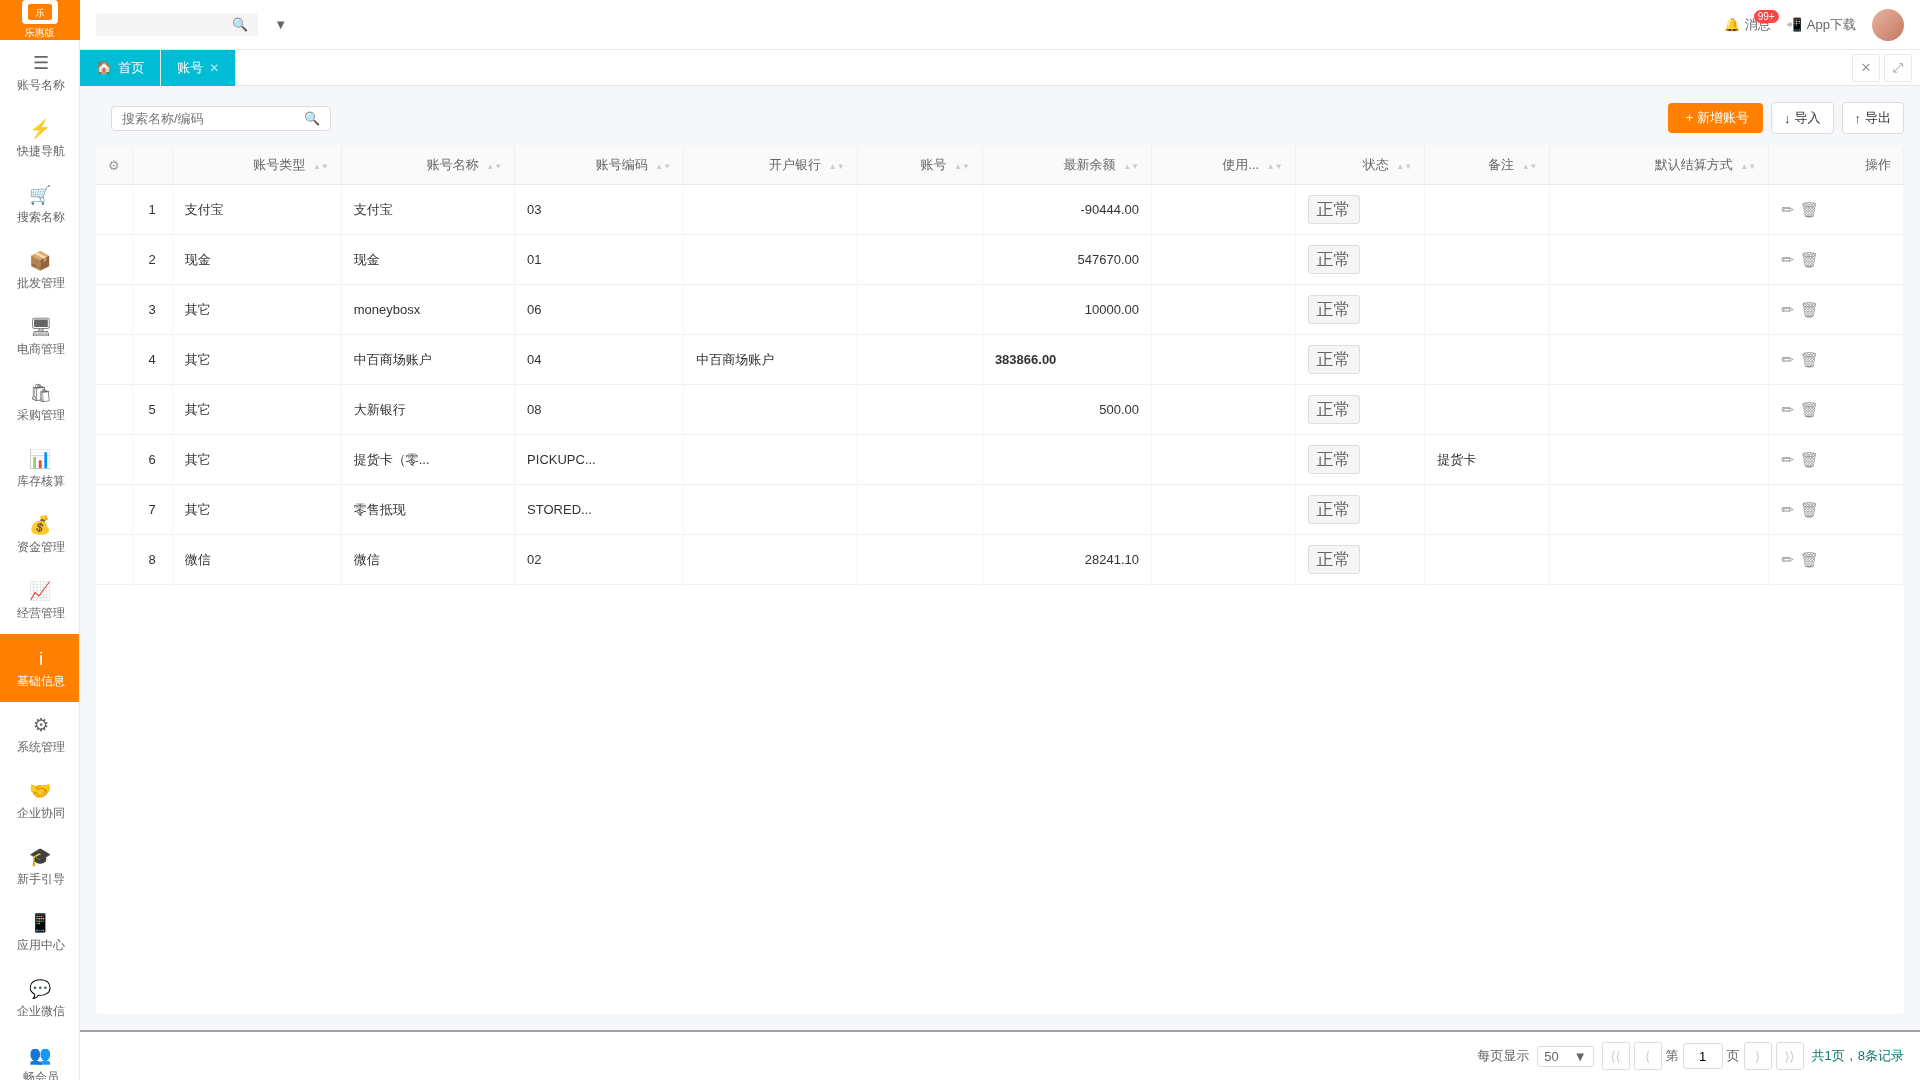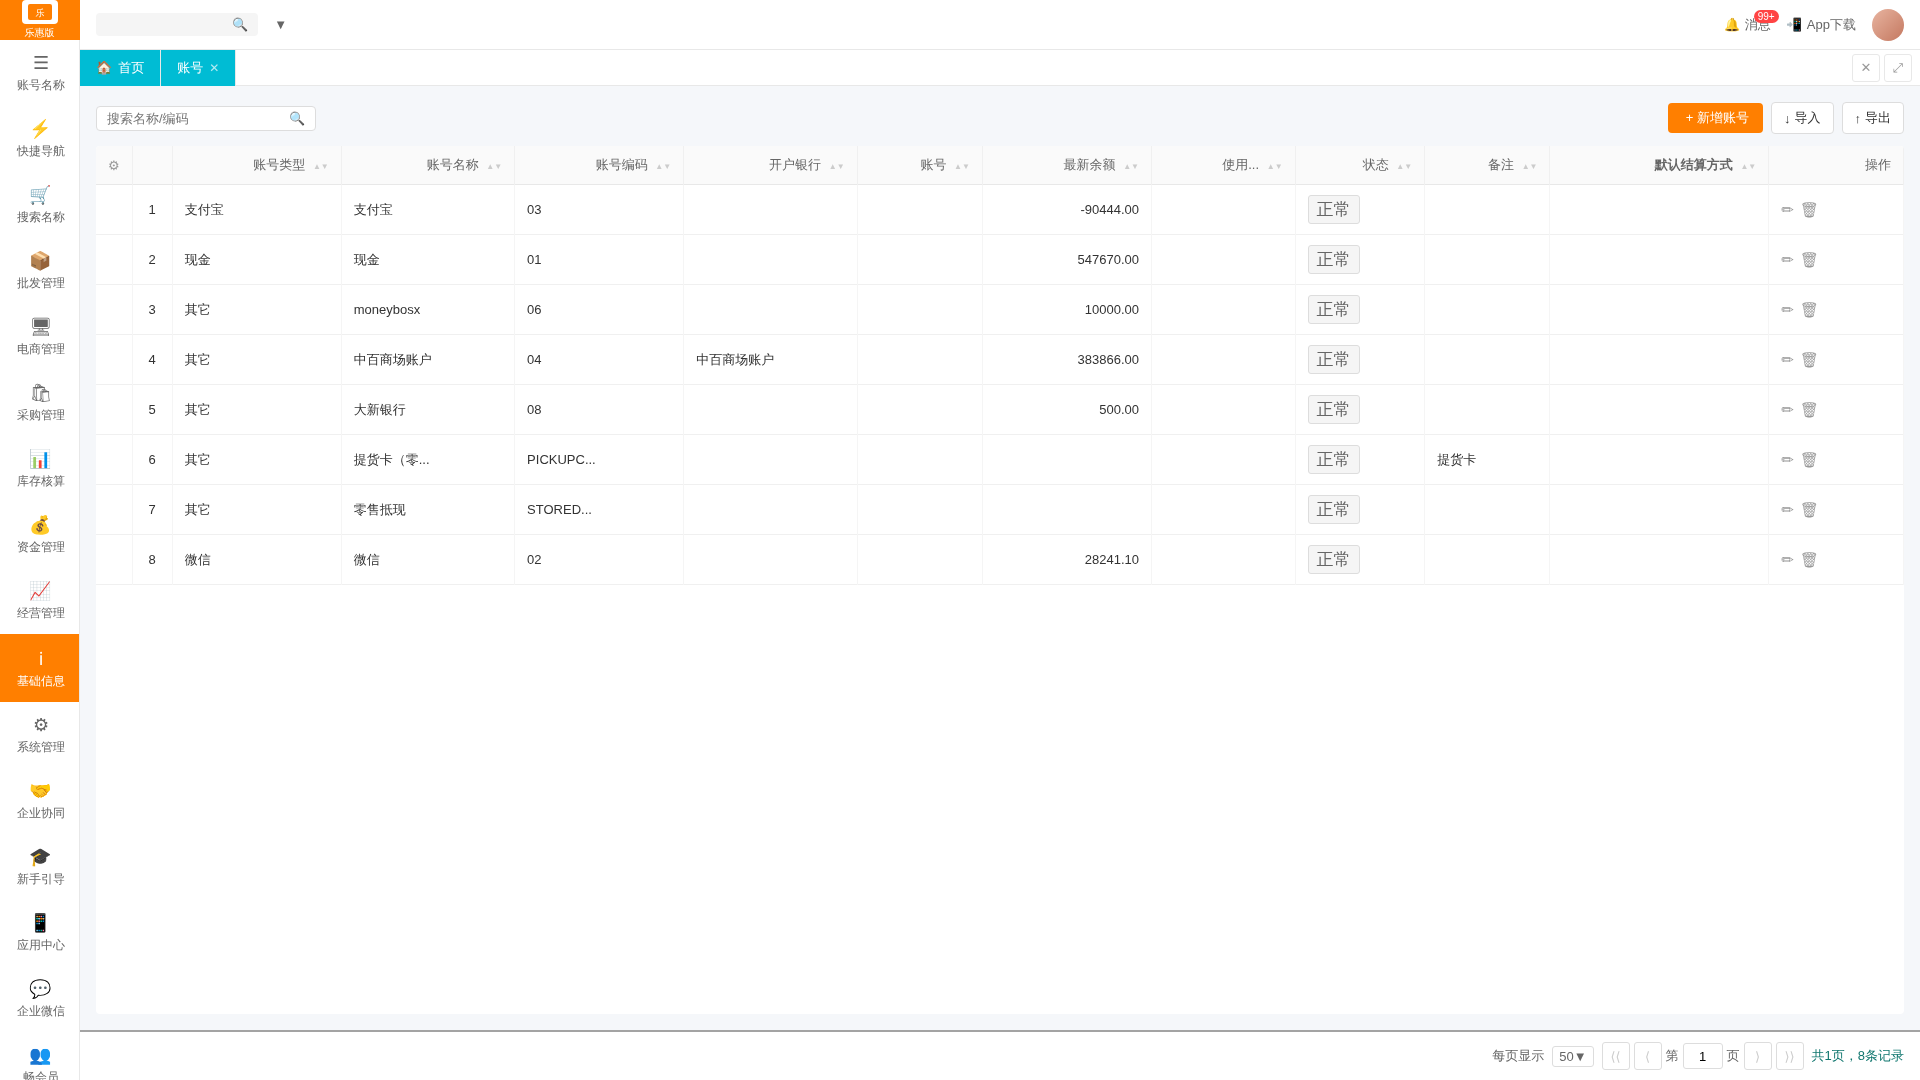--- a/index.html
+++ b/index.html
@@ -38,21 +38,21 @@
     .tab .close-btn { font-size: 12px; opacity: 0.7; cursor: pointer; }
     .tab-home { background: #00bcd4; color: #fff; }
     .tabbar-actions { margin-left: auto; display: flex; align-items: center; padding-right: 8px; gap: 4px; }
     .tabbar-btn { width: 28px; height: 28px; display: flex; align-items: center; justify-content: center; cursor: pointer; color: #999; border: 1px solid #e8e8e8; border-radius: 3px; }
 
     
     .content { flex: 1; background: #f5f7fa; overflow: hidden; display: flex; flex-direction: column; }
     .content-inner { flex: 1; padding: 16px; overflow: hidden; display: flex; flex-direction: column; }
 
     
-    .toolbar-row { display: flex; align-items: center; justify-content: space-between; margin-bottom: 12px; }
+    .toolbar-row { display: flex; align-items: center; justify-content: space-between; margin-bottom: 12px; margin-left: 15px; }
     .search-box { display: flex; align-items: center; background: #fff; border: 1px solid #ddd; border-radius: 4px; padding: 4px 10px; gap: 6px; width: 220px; }
     .search-box input { border: none; outline: none; font-size: 13px; flex: 1; color: #333; }
     .toolbar-btns { display: flex; align-items: center; gap: 8px; }
     .btn-primary { background: #ff7f00; color: #fff; border: none; border-radius: 4px; padding: 6px 14px; cursor: pointer; font-size: 13px; display: flex; align-items: center; gap: 4px; }
     .btn-default { background: #fff; color: #333; border: 1px solid #ddd; border-radius: 4px; padding: 6px 12px; cursor: pointer; font-size: 13px; display: flex; align-items: center; gap: 4px; }
 
     
     .table-container { background: #fff; border-radius: 4px; flex: 1; overflow: auto; }
     table { width: 100%; border-collapse: collapse; font-size: 13px; }
     thead tr { background: #fafafa; border-bottom: 1px solid #e8e8e8; }
@@ -61,21 +61,21 @@
     tbody tr { border-bottom: 1px solid #f0f0f0; }
     tbody td { padding: 10px 12px; color: #333; border-right: 1px solid #f5f5f5; }
     .status-badge { display: inline-block; padding: 2px 8px; border-radius: 3px; font-size: 17px; background: #f0f0f0; color: #666; }
     .status-normal { background: #f5f5f5; color: #666; border: 1px solid #ddd; }
     .action-btns { display: flex; gap: 6px; align-items: center; }
     .action-btn { color: #999; cursor: pointer; font-size: 15px; }
     .settings-icon { color: #999; cursor: pointer; }
 
     
     .pagination { display: flex; align-items: center; justify-content: flex-end; padding: 10px 16px; background: #fff; border-top: 2px solid #a3a3a3; gap: 8px; font-size: 13px; color: #666; }
-    .select-box { border: 1px solid #ddd; border-radius: 3px; padding: 2px 6px; font-size: 13px; display: flex; align-items: center; gap: 0; cursor: pointer; background: #fff; }
+    .select-box { border: 1px solid #ddd; border-radius: 3px; padding: 2px 6px; font-size: 13px; display: flex; align-items: center; gap: 15px; cursor: pointer; background: #fff; }
     .page-nav { display: flex; align-items: center; gap: 4px; }
     .page-btn { width: 28px; height: 28px; display: flex; align-items: center; justify-content: center; border: 1px solid #ddd; border-radius: 3px; cursor: pointer; color: #666; background: #fff; }
     .page-btn.disabled { color: #ccc; cursor: not-allowed; }
     .page-input-wrap { display: flex; align-items: center; gap: 4px; }
     .page-input { width: 40px; height: 26px; border: 1px solid #ddd; border-radius: 3px; text-align: center; font-size: 13px; }
     .total-info { color: #0f766e; }
 
     
     .th-gear { width: 30px; text-align: center; }
   </style>
@@ -264,21 +264,21 @@
                 <span class="sort-icons">▲▼</span>
               </th>
               <th>
                 <span>状态</span>
                 <span class="sort-icons">▲▼</span>
               </th>
               <th>
                 <span>备注</span>
                 <span class="sort-icons">▲▼</span>
               </th>
-              <th style="min-width:130px;font-weight:bold;">
+              <th style="min-width:130px;">
                 <span>默认结算方式</span>
                 <span class="sort-icons">▲▼</span>
               </th>
               <th style="min-width:80px;">
                 <span>操作</span>
               </th>
             </tr>
           </thead>
           <tbody id="table-body">
           <tr>
@@ -342,21 +342,21 @@
     </td>
   </tr>
               <tr>
     <td></td>
     <td style="text-align:center;">4</td>
     <td>其它</td>
     <td>中百商场账户</td>
     <td>04</td>
     <td>中百商场账户</td>
     <td></td>
-    <td style="text-align:right;">383866.00</td>
+    <td style="font-weight:bold;">383866.00</td>
     <td></td>
     <td><span class="status-badge status-normal">正常</span></td>
     <td></td>
     <td></td>
     <td>
       <div class="action-btns">
         <span class="action-btn" title="编辑">✏</span>
         <span class="action-btn" title="删除">🗑</span>
       </div>
     </td>

